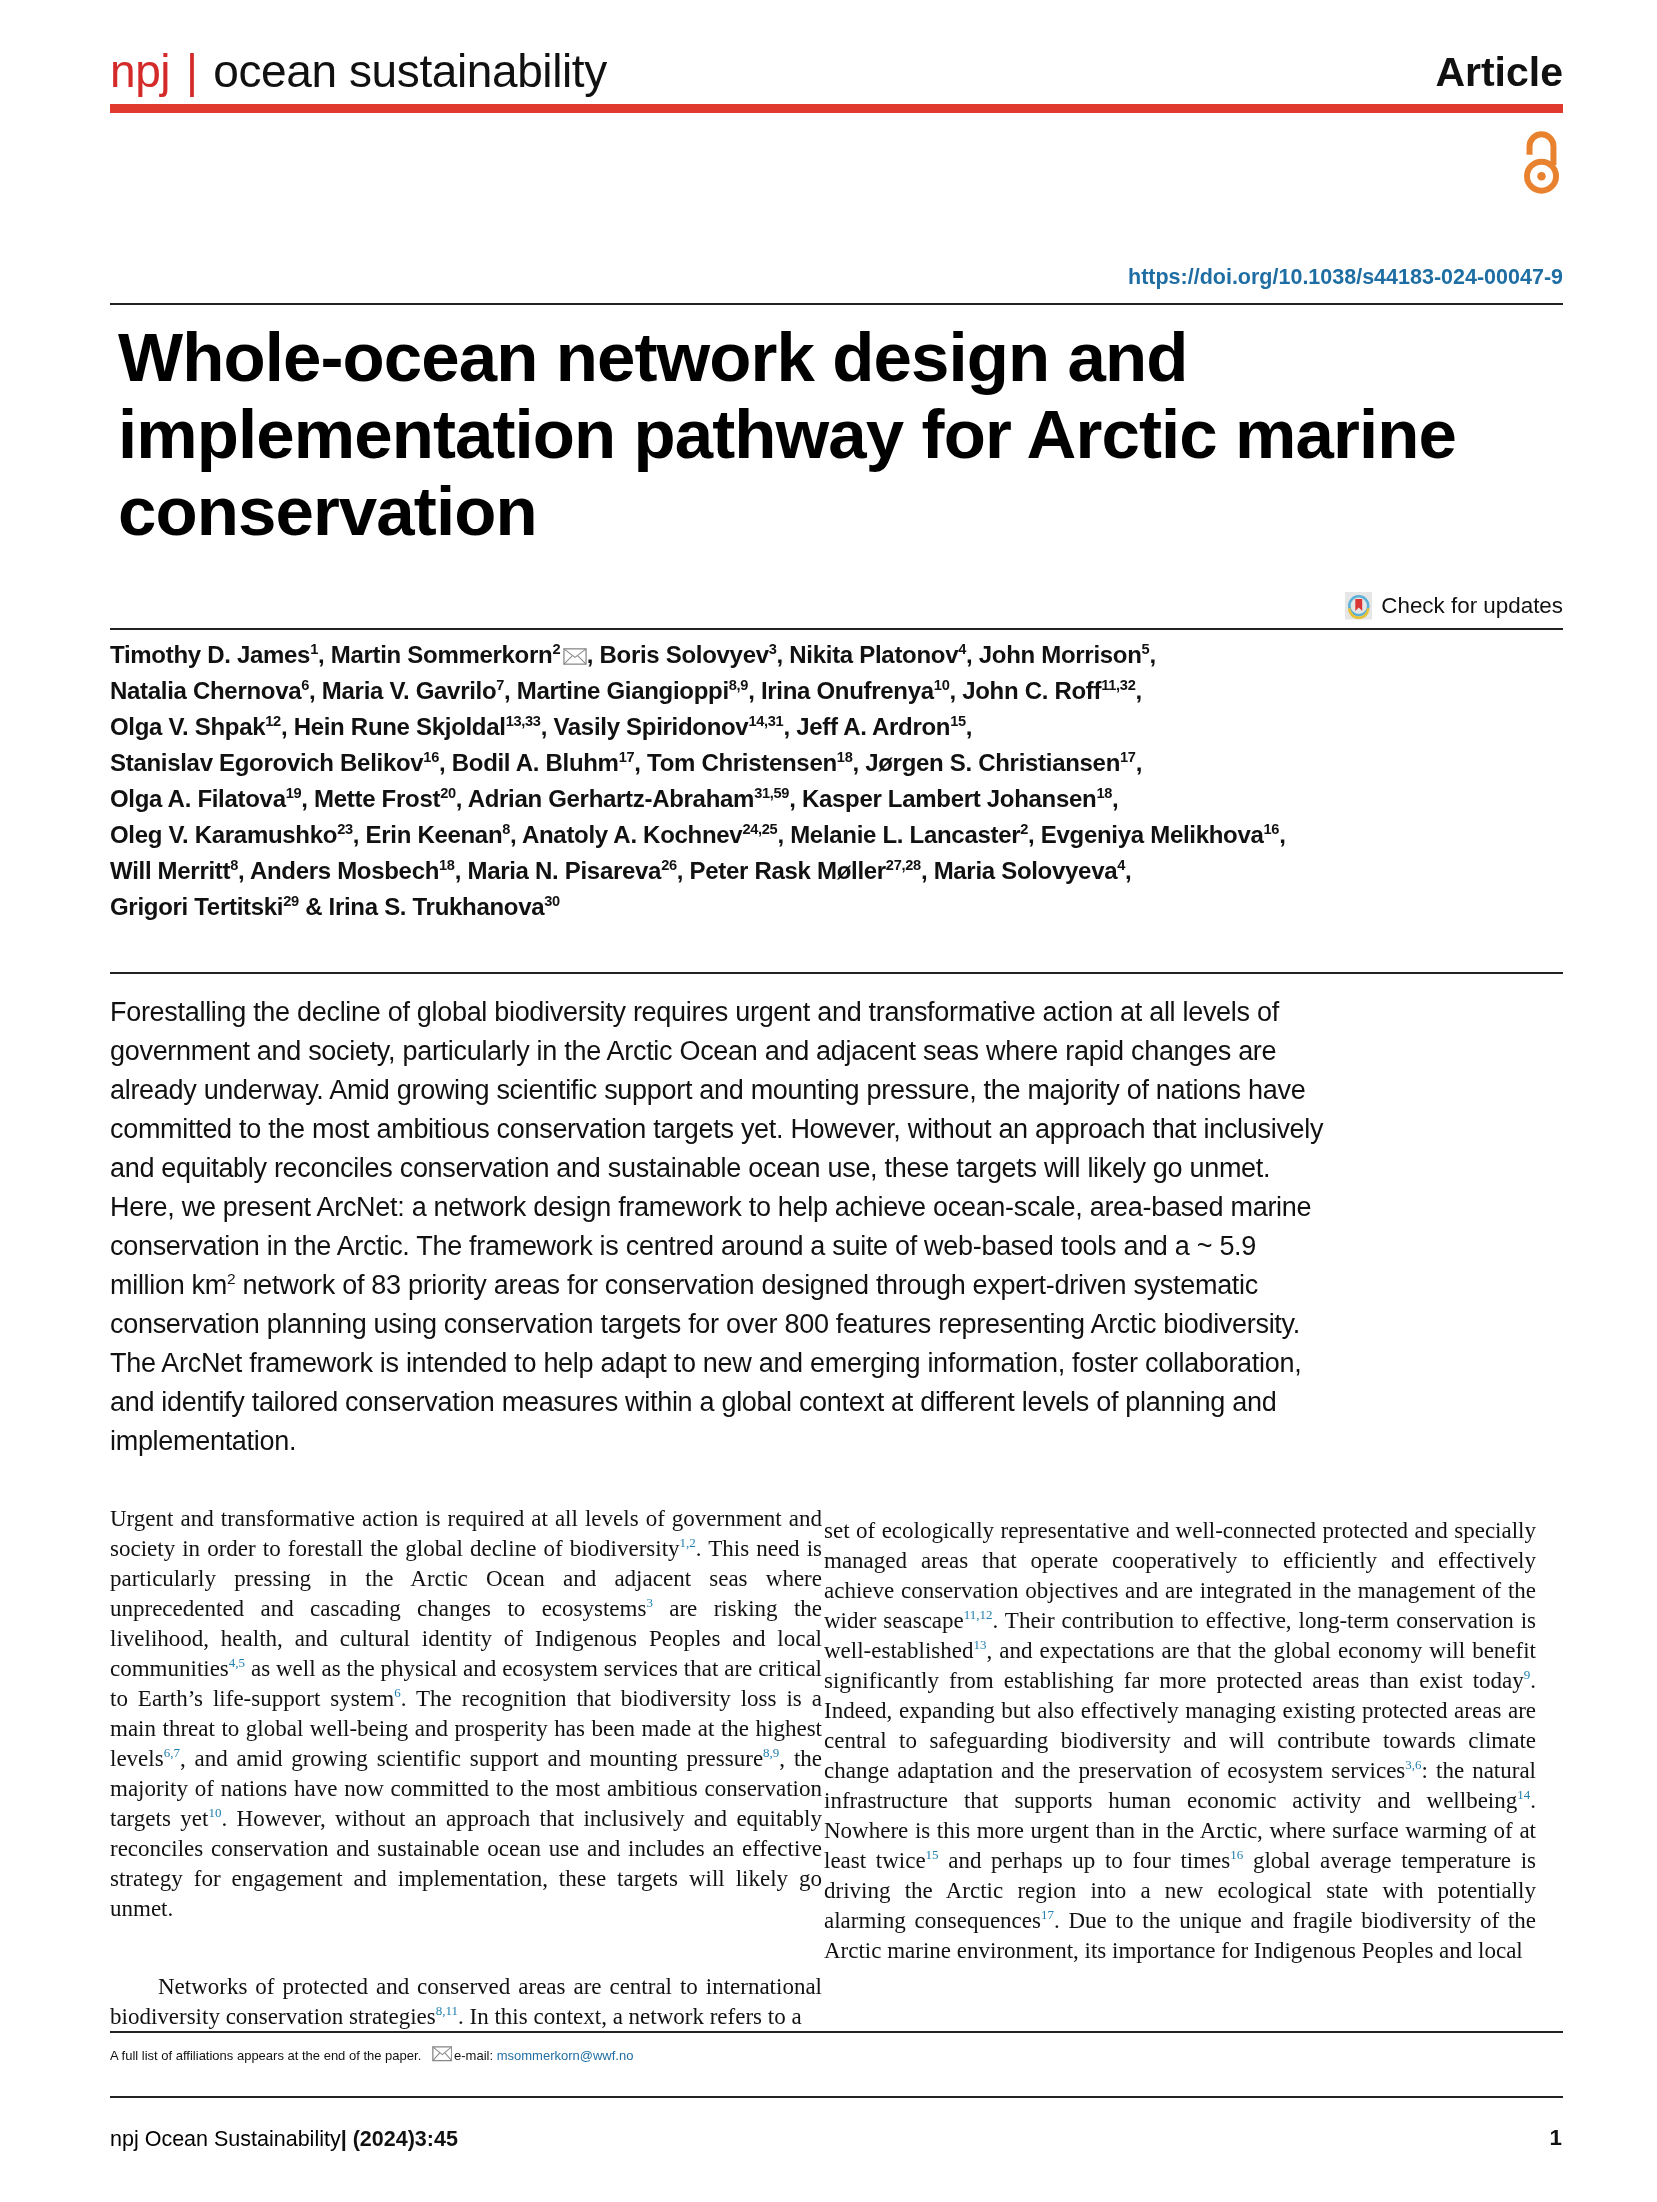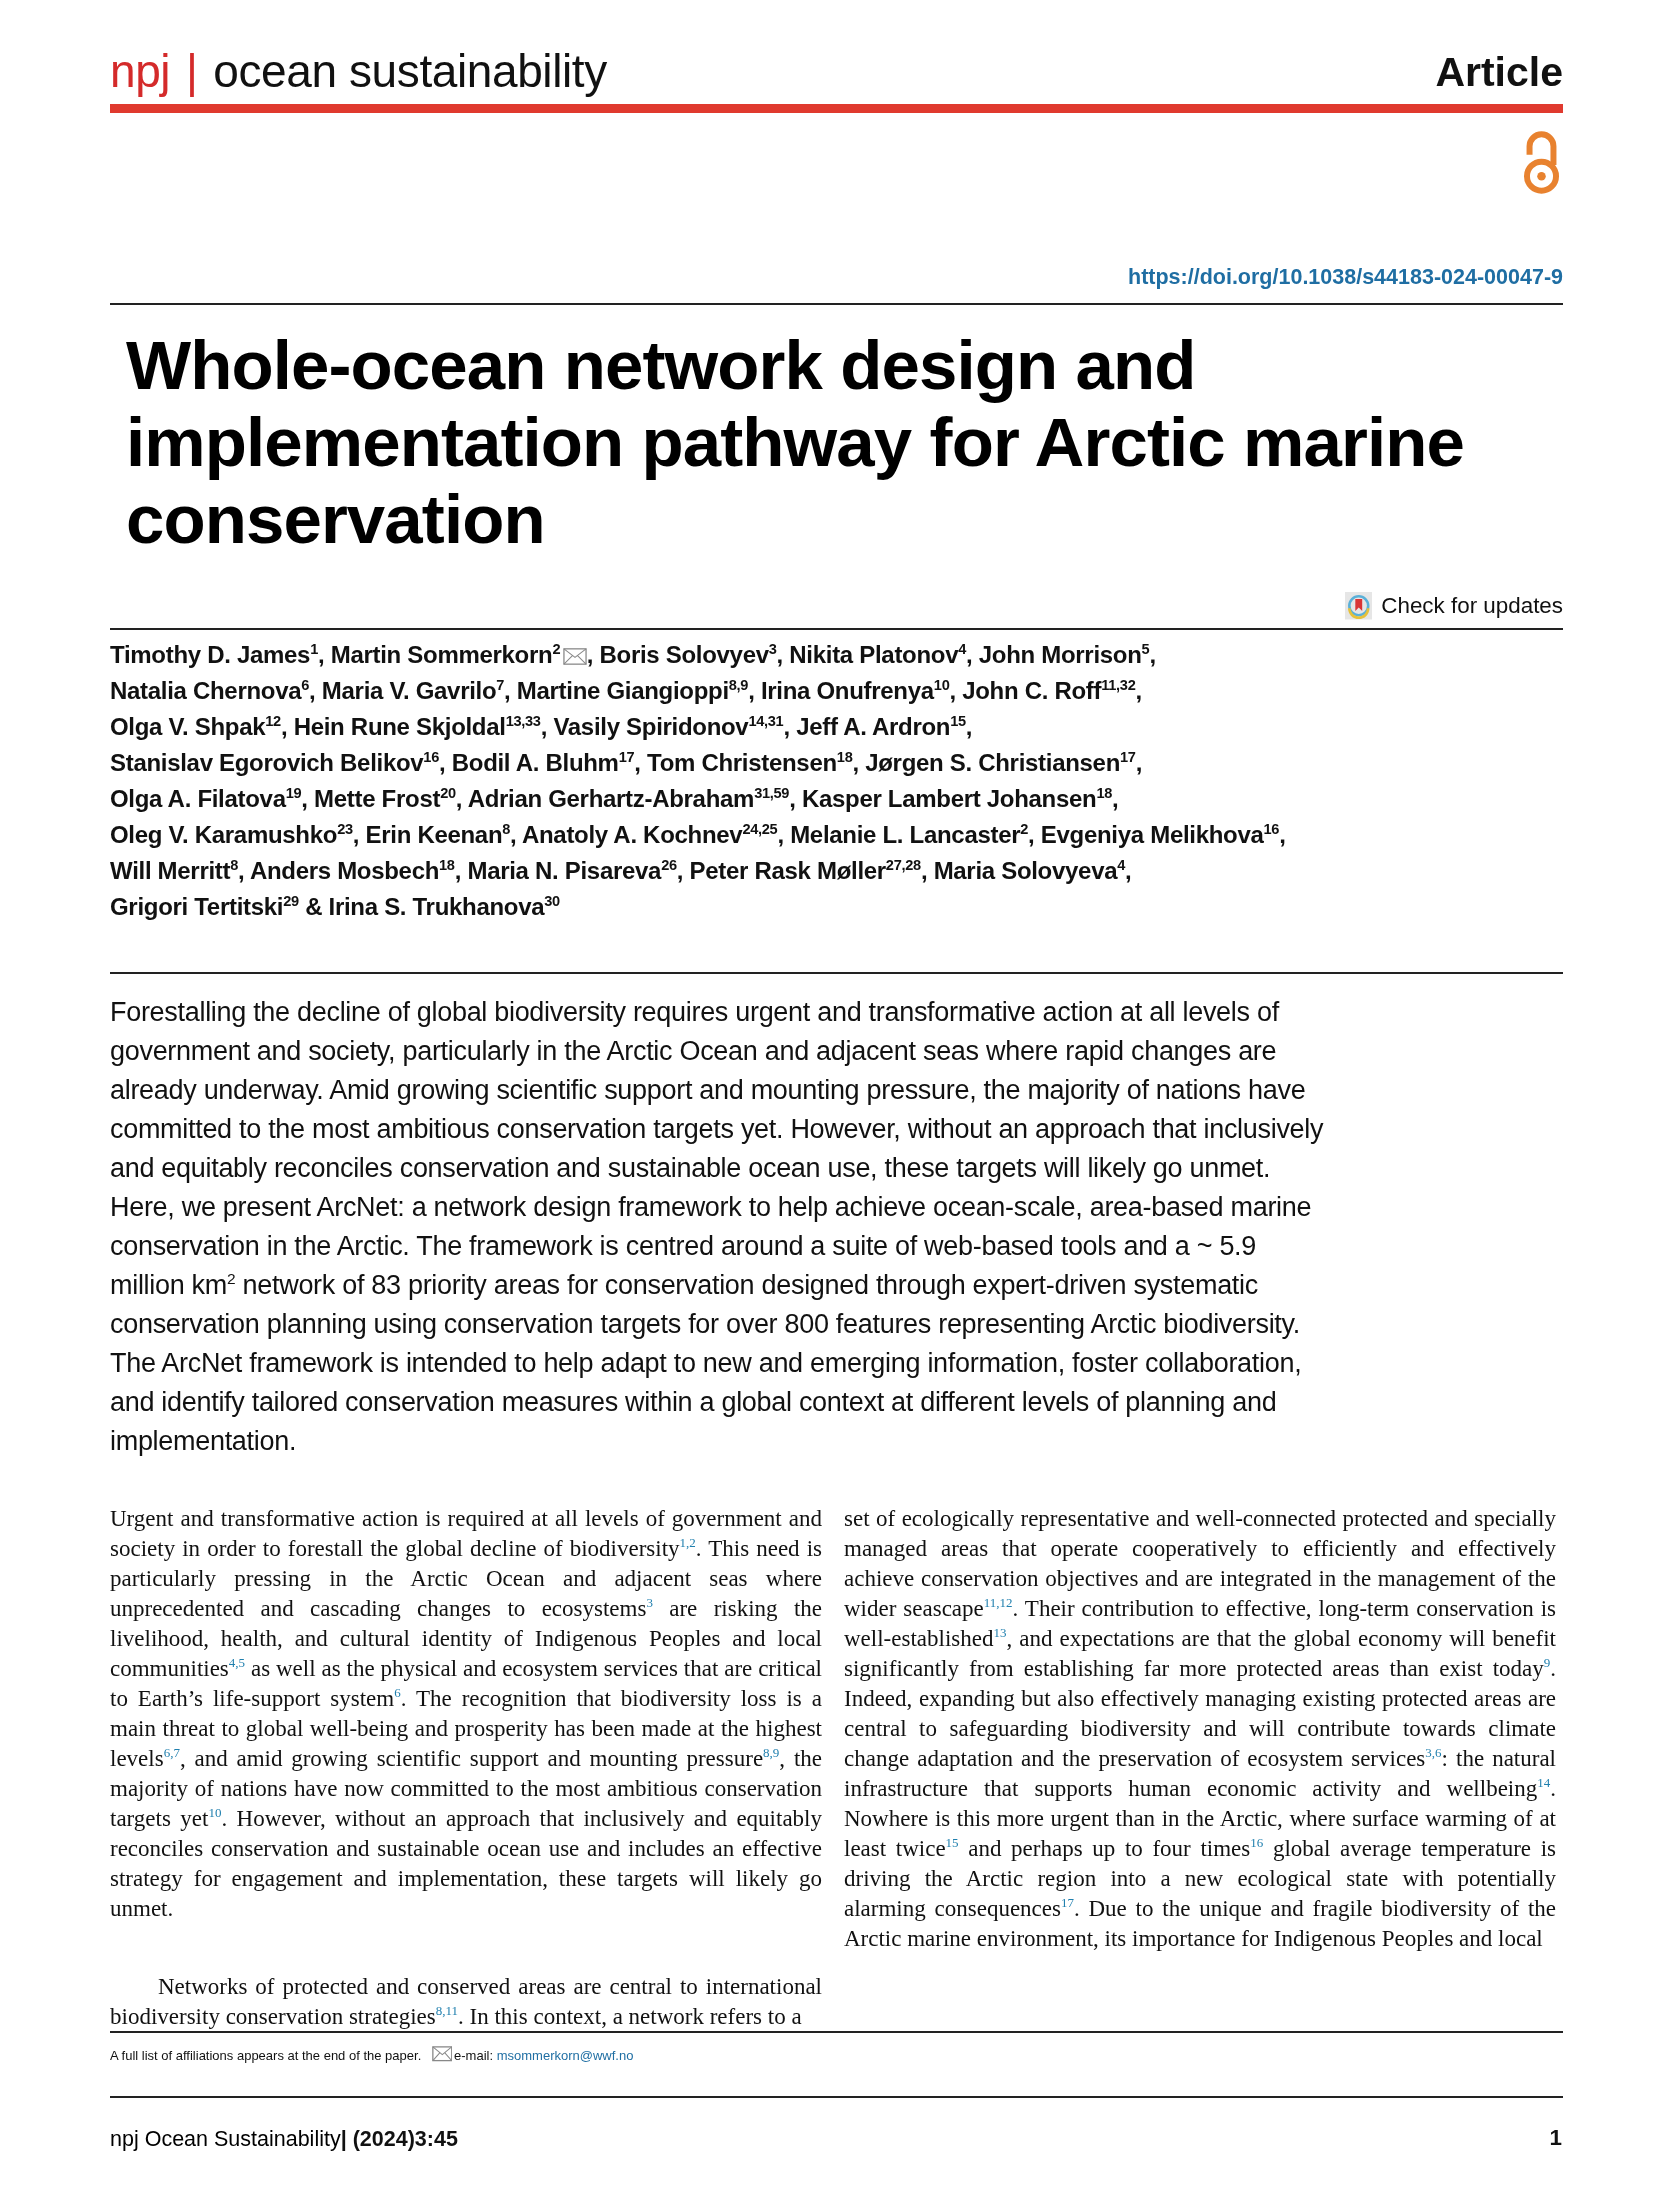--- a/index.html
+++ b/index.html
@@ -20,21 +20,21 @@
   .authors { left: 110px; top: 637px; width: 1291px; font-size: 24px; line-height: 36px; font-weight: bold; letter-spacing: -0.3px; }
   .authors sup { font-size: 14.6px; line-height: 0; vertical-align: super; }
   .env { display: inline-block; width: 24px; height: 17px; vertical-align: -1.7px; margin-left: 2.6px; }
   .abstract { left: 110px; top: 985px; width: 1222px; font-size: 27px; line-height: 39px; letter-spacing: -0.3px; color: #111; margin-top: 8px; }
   .abstract sup { font-size: 15.5px; line-height: 0; }
   .col { top: 1504px; width: 712px; font-family: "Liberation Serif", serif; font-size: 23px; line-height: 30px; text-align: justify; color: #111; }
   .col sup { font-size: 13px; line-height: 0; color: #1f7fae; }
   .col p { margin: 0; }
   .col p.indent { text-indent: 48px; margin-top: 48px; }
   .col-left { left: 110px; }
-  .col-right { left: 844px; }
+  .col-right { left: 824px; margin-top: 12px; }
   .foot-note { left: 110px; top: 2046px; font-size: 13px; color: #111; white-space: nowrap; }
   .foot-note .email { color: #1f6ea3; }
   .env-small { display: inline-block; width: 20.6px; height: 15.5px; vertical-align: -1.7px; margin: 0 1.7px 0 6.9px; }
   .footer-left { left: 110px; top: 2127px; font-size: 21.5px; white-space: nowrap; }
   .footer-left .jn { color: #000000; font-weight: normal; }
   .footer-left .cit { font-weight: bold; color: #111; }
   .page-num { right: 96px; top: 2125px; font-size: 22.4px; font-weight: bold; }
 </style>
 </head>
 <body>
@@ -49,21 +49,21 @@
 
 <svg class="abs oa-icon" viewBox="0 0 48 78">
   <path d="M10 30 V20 A14 14 0 0 1 38 20 V42" fill="none" stroke="#e8822f" stroke-width="7"></path>
   <circle cx="24" cy="55" r="17" fill="none" stroke="#e8822f" stroke-width="7"></circle>
   <circle cx="24" cy="55" r="5" fill="#e8822f"></circle>
 </svg>
 
 <a class="abs doi">https://doi.org/10.1038/s44183-024-00047-9</a>
 <div class="abs rule" style="top:303px;"></div>
 
-<h1 class="abs title" style="margin:16px;">Whole-ocean network design and implementation pathway for Arctic marine conservation</h1>
+<h1 class="abs title" style="margin:8px;">Whole-ocean network design and implementation pathway for Arctic marine conservation</h1>
 
 <div class="abs check">
   <svg class="check-icon" viewBox="0 0 32 32">
     <rect x="0" y="0" width="32" height="32" fill="#e6e6e6"></rect>
     <circle cx="16" cy="16" r="11" fill="none" stroke="#5ab0d8" stroke-width="3"></circle>
     <path d="M5 19 A11 11 0 0 0 27 19" fill="none" stroke="#e6c13a" stroke-width="3"></path>
     <path d="M12 8 H20 V22 L16 18 L12 22 Z" fill="#d93535"></path>
   </svg>
   <span>Check for updates</span>
 </div>

